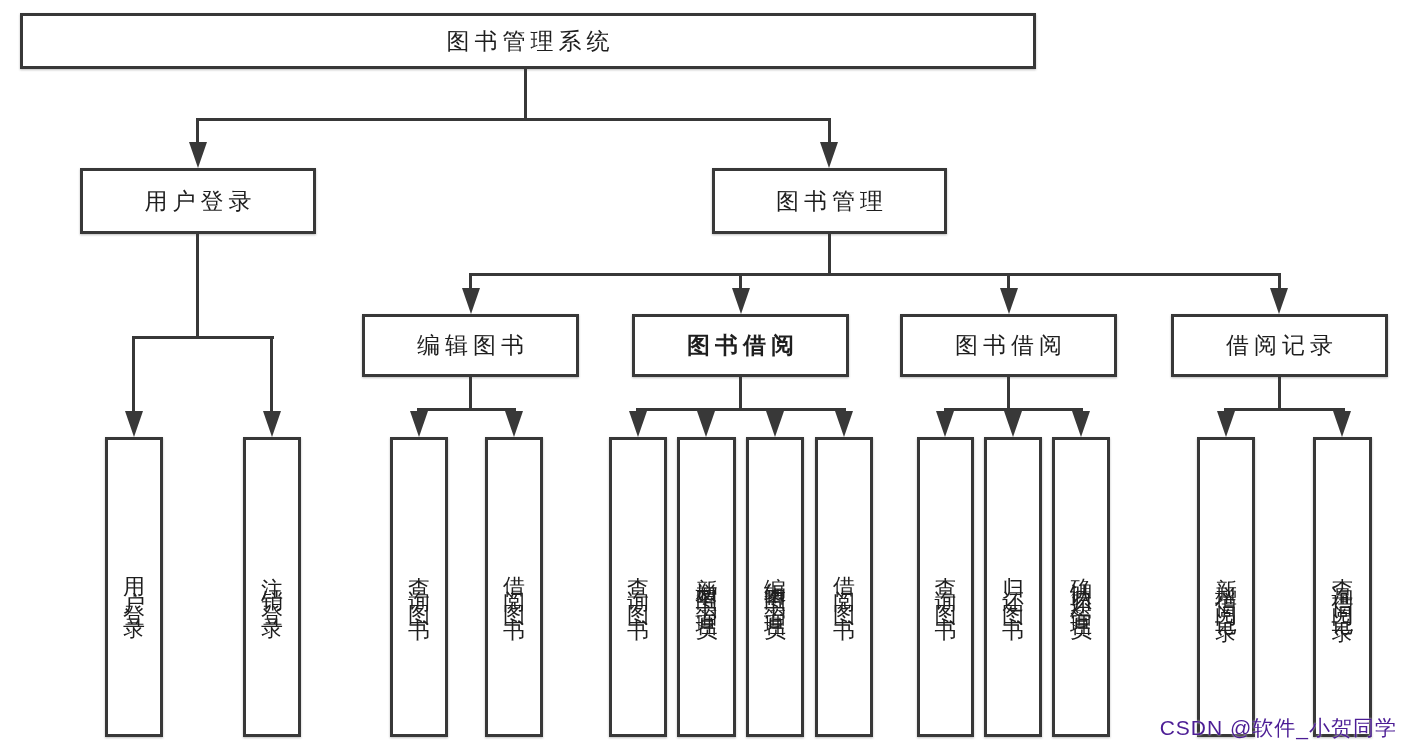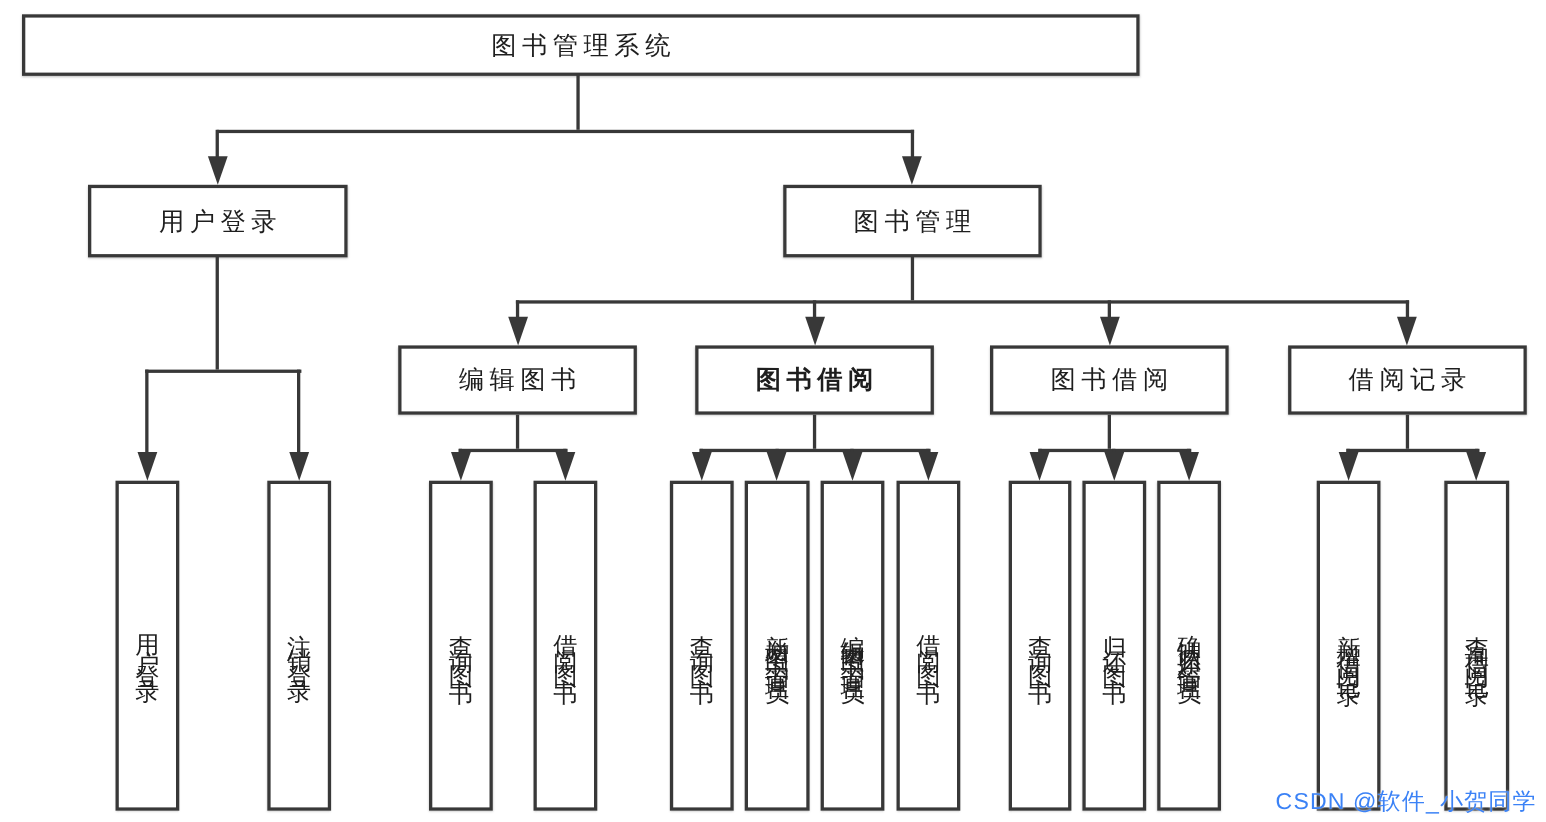--- a/index.html
+++ b/index.html
@@ -43,21 +43,21 @@
   .arrow{
     position:absolute;width:0;height:0;
     border-left:9px solid transparent;
     border-right:9px solid transparent;
     border-top:26px solid #383838;
   }
   .watermark{
     position:absolute;
     top:714px;right:8px;
     font-size:21px;
-    color:#3b82f6;
+    color:#4c1d95;
     letter-spacing:1px;
     text-shadow:0 0 2px #ffffff;
     white-space:nowrap;
     text-align:center;
   }
 </style>
 </head>
 <body>
 
 <div id="canvas">

